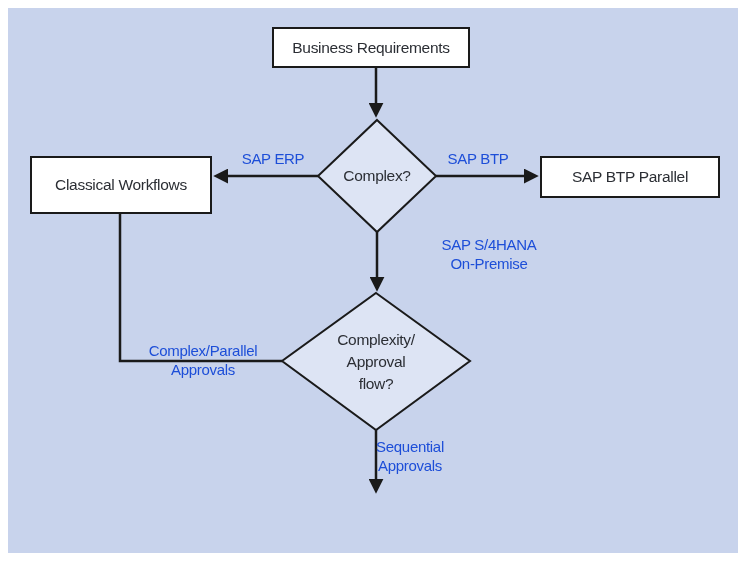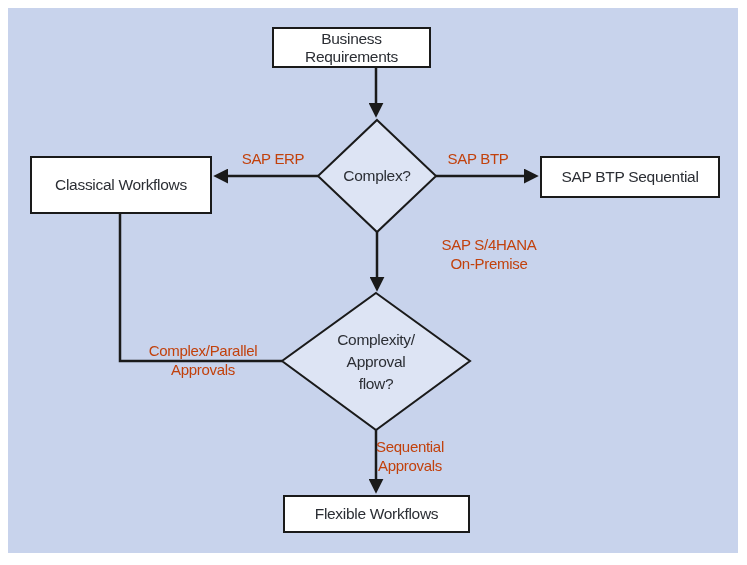--- a/index.html
+++ b/index.html
@@ -38,21 +38,21 @@
     color: #2b2e34;
     text-align: center;
   }
   .edge-label {
     position: absolute;
     transform: translateX(-50%);
     text-align: center;
     font-size: 15px;
     letter-spacing: -0.3px;
     line-height: 19px;
-    color: #c2410c;
+    color: #1d4ed8;
     white-space: pre-line;
   }
   .diamond-label {
     position: absolute;
     transform: translate(-50%, -50%);
     text-align: center;
     font-size: 15.5px;
     letter-spacing: -0.3px;
     line-height: 22px;
     color: #2b2e34;
@@ -77,35 +77,32 @@
     <path class="edge-line" d="M318,176 L217,176" marker-end="url(#ah)"></path>
     <path class="edge-line" d="M436,176 L535,176" marker-end="url(#ah)"></path>
     <path class="edge-line" d="M377,232 L377,288" marker-end="url(#ah)"></path>
     <path class="edge-line" d="M282,361 L120,361 L120,203" marker-end="url(#ah)"></path>
     <path class="edge-line" d="M376,430 L376,490" marker-end="url(#ah)"></path>
 
     <polygon class="shape-stroke" points="377,120 436,176 377,232 318,176" fill="#dde4f4"></polygon>
     <polygon class="shape-stroke" points="376,293 470,361 376,430 282,361" fill="#dde4f4"></polygon>
   </svg>
 
-  <div class="node" style="left:272px; top:27px; width:159px; height:41px;">
+  <div class="node" style="left:272px; top:27px; width:198px; height:41px;">
     <span>Business Requirements</span>
   </div>
 
   <div class="node" style="left:30px; top:156px; width:182px; height:58px;">
     <span>Classical Workflows</span>
   </div>
 
   <div class="node" style="left:540px; top:156px; width:180px; height:42px;">
-    <span>SAP BTP Sequential</span>
+    <span>SAP BTP Parallel</span>
   </div>
 
-  <div class="node" style="left:283px; top:495px; width:187px; height:38px;">
-    <span>Flexible Workflows</span>
-  </div>
 
   <div class="diamond-label" style="left:377px; top:176px;">Complex?</div>
 
   <div class="diamond-label" style="left:376px; top:362px;">Complexity/
 Approval
 flow?</div>
 
   <div class="edge-label" style="left:273px; top:149px;">SAP ERP</div>
 
   <div class="edge-label" style="left:478px; top:149px;">SAP BTP</div>

